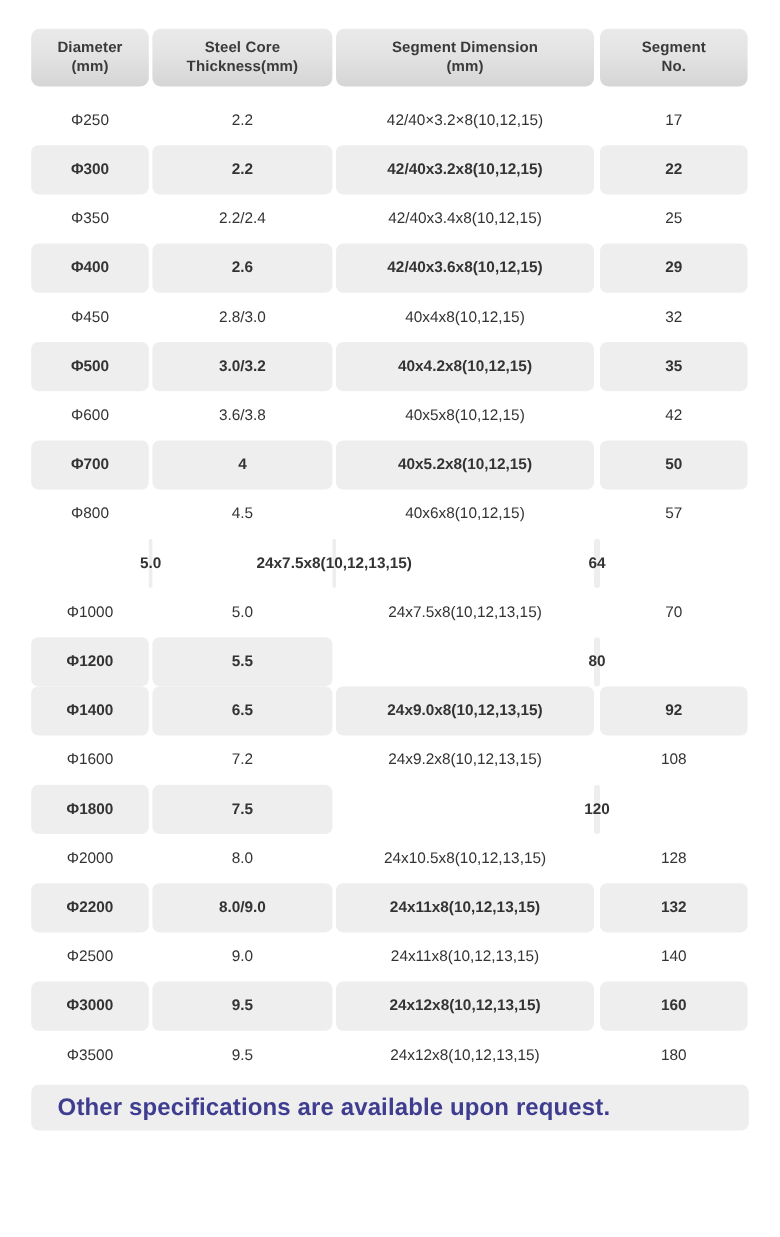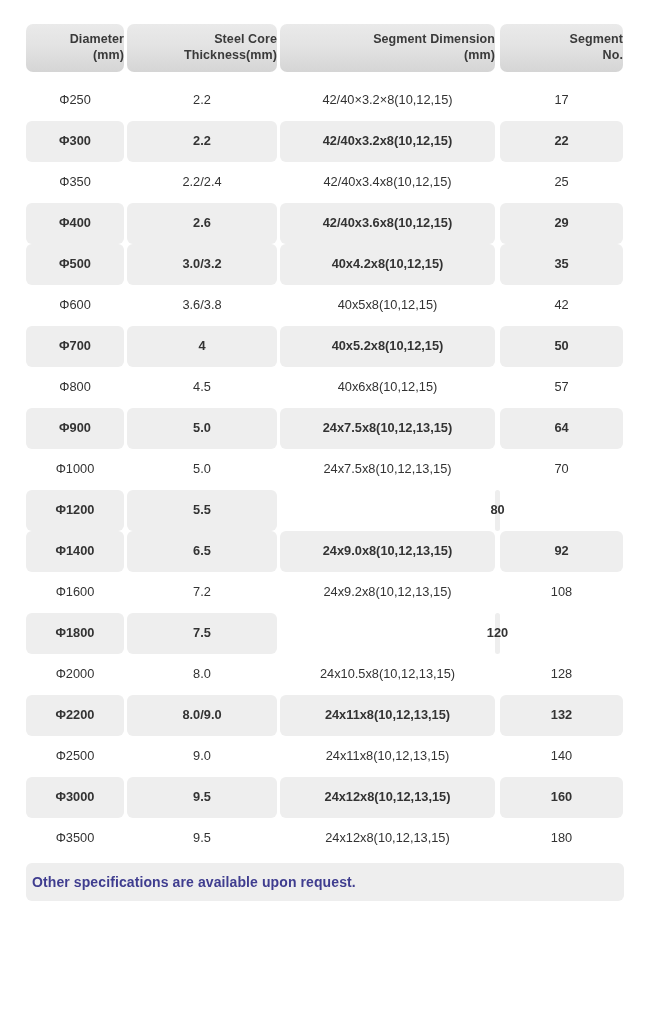--- a/index.html
+++ b/index.html
@@ -30,21 +30,21 @@
   }
   .gap { width: 100%; }
 
   
   .header-row { height: 48px; margin-bottom: 8px; }
   .head-cell {
     background: linear-gradient(to bottom, #eaeaea 0%, #e3e3e3 45%, #d5d5d5 100%);
     border-radius: 7px;
     display: flex;
     flex-direction: column;
-    align-items: flex-end;
+    align-items: center;
     justify-content: center;
     text-align: center;
     font-size: 12.5px;
     font-weight: bold;
     color: #3a3a3a;
     line-height: 1.25;
     letter-spacing: .1px;
   }
   .head-cell .l2 { display: block; }
 
@@ -69,23 +69,23 @@
   .c-segno     { justify-content: center; }
 
   
   .footer-note {
     margin-top: 4px;
     height: 38px;
     background: #eeeeee;
     border-radius: 6px;
     display: flex;
     align-items: center;
-    padding-left: 6px;
+    padding-left: 22px;
     box-sizing: border-box;
-    font-size: 14px;
+    font-size: 20px;
     font-weight: bold;
     color: #3f3d8f;
     letter-spacing: .1px;
   }
 </style>
 </head>
 <body>
 
 <div id="spec-table">
 
@@ -141,20 +141,29 @@
       </div>
       <div class="row data-row shaded">
         <div class="data-cell c-diameter">Φ400</div>
         <div class="gap"></div>
         <div class="data-cell c-thickness">2.6</div>
         <div class="gap"></div>
         <div class="data-cell c-segdim">42/40x3.6x8(10,12,15)</div>
         <div class="gap"></div>
         <div class="data-cell c-segno">29</div>
       </div>
+      <div class="row data-row">
+        <div class="data-cell c-diameter">Φ450</div>
+        <div class="gap"></div>
+        <div class="data-cell c-thickness">2.8/3.0</div>
+        <div class="gap"></div>
+        <div class="data-cell c-segdim">40x4x8(10,12,15)</div>
+        <div class="gap"></div>
+        <div class="data-cell c-segno">32</div>
+      </div>
       <div class="row data-row shaded">
         <div class="data-cell c-diameter">Φ500</div>
         <div class="gap"></div>
         <div class="data-cell c-thickness">3.0/3.2</div>
         <div class="gap"></div>
         <div class="data-cell c-segdim">40x4.2x8(10,12,15)</div>
         <div class="gap"></div>
         <div class="data-cell c-segno">35</div>
       </div>
       <div class="row data-row">
@@ -178,21 +187,20 @@
       <div class="row data-row">
         <div class="data-cell c-diameter">Φ800</div>
         <div class="gap"></div>
         <div class="data-cell c-thickness">4.5</div>
         <div class="gap"></div>
         <div class="data-cell c-segdim">40x6x8(10,12,15)</div>
         <div class="gap"></div>
         <div class="data-cell c-segno">57</div>
       </div>
       <div class="row data-row shaded">
-        <div class="data-cell c-diameter">Φ900</div>
         <div class="gap"></div>
         <div class="data-cell c-thickness">5.0</div>
         <div class="gap"></div>
         <div class="data-cell c-segdim">24x7.5x8(10,12,13,15)</div>
         <div class="gap"></div>
         <div class="data-cell c-segno">64</div>
       </div>
       <div class="row data-row">
         <div class="data-cell c-diameter">Φ1000</div>
         <div class="gap"></div>

